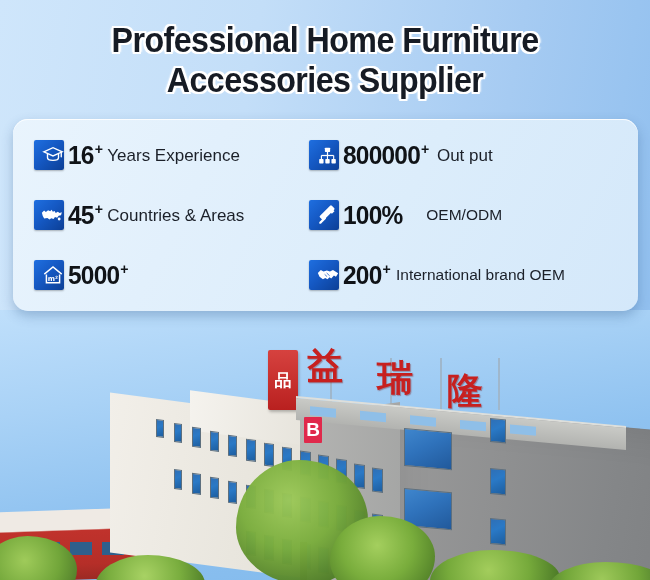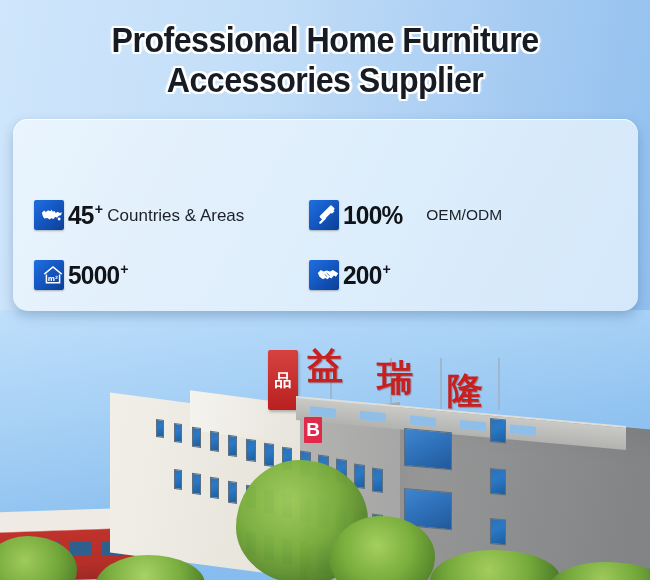--- a/index.html
+++ b/index.html
@@ -175,20 +175,48 @@
 <div class="header">
   <h1 class="headline">
     <span class="l1">Professional Home Furniture</span>
     <span class="l2">Accessories Supplier</span>
   </h1>
 </div>
 
 <div class="stats-card">
 
   <div class="stats-row">
+    <div class="stat col-left">
+      <span class="stat-icon">
+        <svg width="22" height="22" viewBox="0 0 24 24" fill="none" stroke="#fff" stroke-width="1.5">
+          <path d="M2 8.5 12 4l10 4.5L12 13 2 8.5Z" fill="none"></path>
+          <path d="M6 10.5V15c0 1.6 2.7 2.8 6 2.8s6-1.2 6-2.8v-4.5"></path>
+          <path d="M21 9v5" stroke-linecap="round"></path>
+        </svg>
+      </span>
+      <span class="stat-num"><span>16</span><span class="stat-sup">+</span></span>
+      <span class="stat-label">Years Experience</span>
+    </div>
+    <div class="stat col-right">
+      <span class="stat-icon">
+        <svg width="21" height="21" viewBox="0 0 24 24" fill="#fff">
+          <rect x="9" y="3" width="6" height="5" rx="0.8"></rect>
+          <rect x="2.5" y="16" width="5" height="5" rx="0.8"></rect>
+          <rect x="9.5" y="16" width="5" height="5" rx="0.8"></rect>
+          <rect x="16.5" y="16" width="5" height="5" rx="0.8"></rect>
+          <rect x="11.3" y="8" width="1.4" height="4"></rect>
+          <rect x="5" y="11.3" width="14" height="1.4"></rect>
+          <rect x="4.4" y="12" width="1.3" height="4"></rect>
+          <rect x="11.3" y="12" width="1.3" height="4"></rect>
+          <rect x="18.4" y="12" width="1.3" height="4"></rect>
+        </svg>
+      </span>
+      <span class="stat-num"><span>800000</span><span class="stat-sup">+</span></span>
+      <span class="stat-label">Out put</span>
+    </div>
   </div>
 
   <div class="stats-row">
     <div class="stat col-left">
       <span class="stat-icon">
         <svg width="23" height="18" viewBox="0 0 26 18" fill="#fff">
           <path d="M1 6.5 3.5 4l2 1.6L8 3.6l2.4 1.3L12 3l1.4 2.2 2-0.6 1.2 2 2.4-1.4 2 1.6 2.6-0.8-1 3.2-2.6 0.6-1.8 2.2-2.4-0.6-1.6 2.2-2.6-1-2 1.6-2.4-1.8L3.6 13 2 10.2Z"></path>
           <circle cx="20.5" cy="13.5" r="1.6"></circle>
         </svg>
       </span>
@@ -222,20 +250,21 @@
     </div>
     <div class="stat col-right">
       <span class="stat-icon">
         <svg width="22" height="18" viewBox="0 0 26 20" fill="#fff">
           <path d="M1 7.5 4.5 4l3.2 1.8 4-1.2 3.6 1.4 3.6-1.8L25 7.8l-2.6 4.4-2.4-1.6-3.2 3.4-2-1.2-2.4 2.2-2.6-1.6-2.8 1.6L3 12.2Z"></path>
           <path d="M9 9.2 12 12" stroke="#1559c4" stroke-width="0.9"></path>
           <path d="M11.4 7.6 15 11" stroke="#1559c4" stroke-width="0.9"></path>
         </svg>
       </span>
       <span class="stat-num"><span>200</span><span class="stat-sup">+</span></span>
+      <span class="stat-label sm">International brand OEM</span>
     </div>
   </div>
 
 </div>
 
 <div class="photo">
   <div class="photo-sky"></div>
 
   <div class="mast m1"></div>
   <div class="mast m2"></div>

